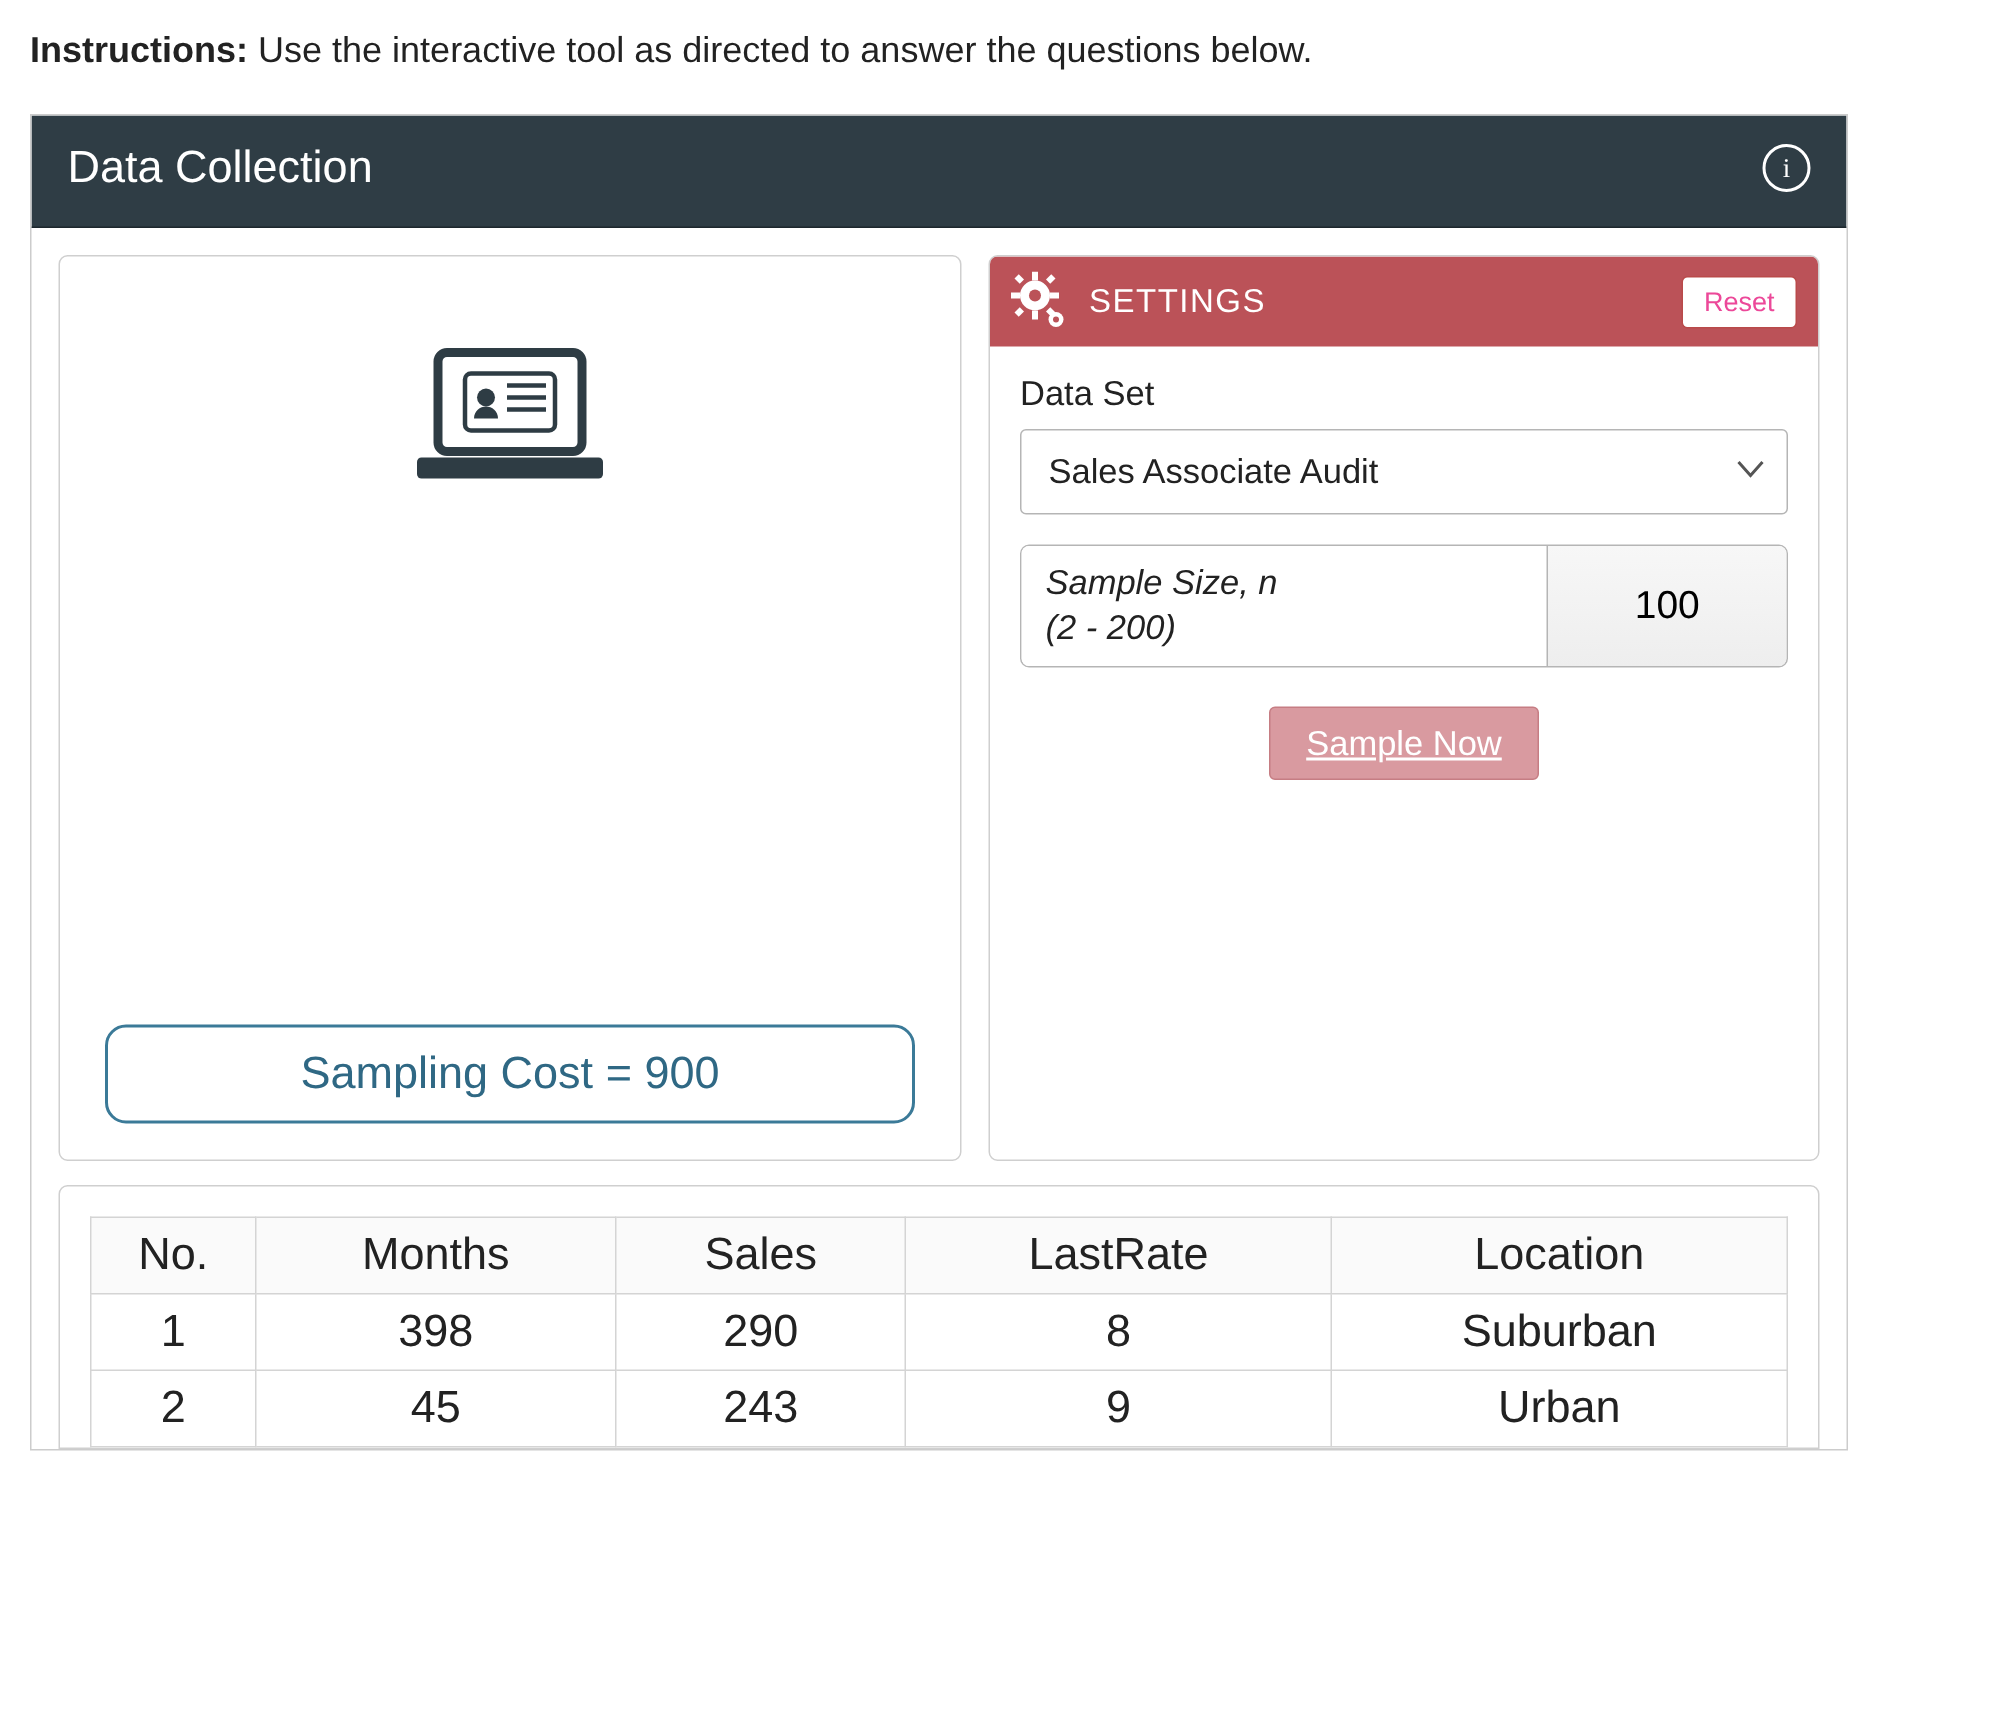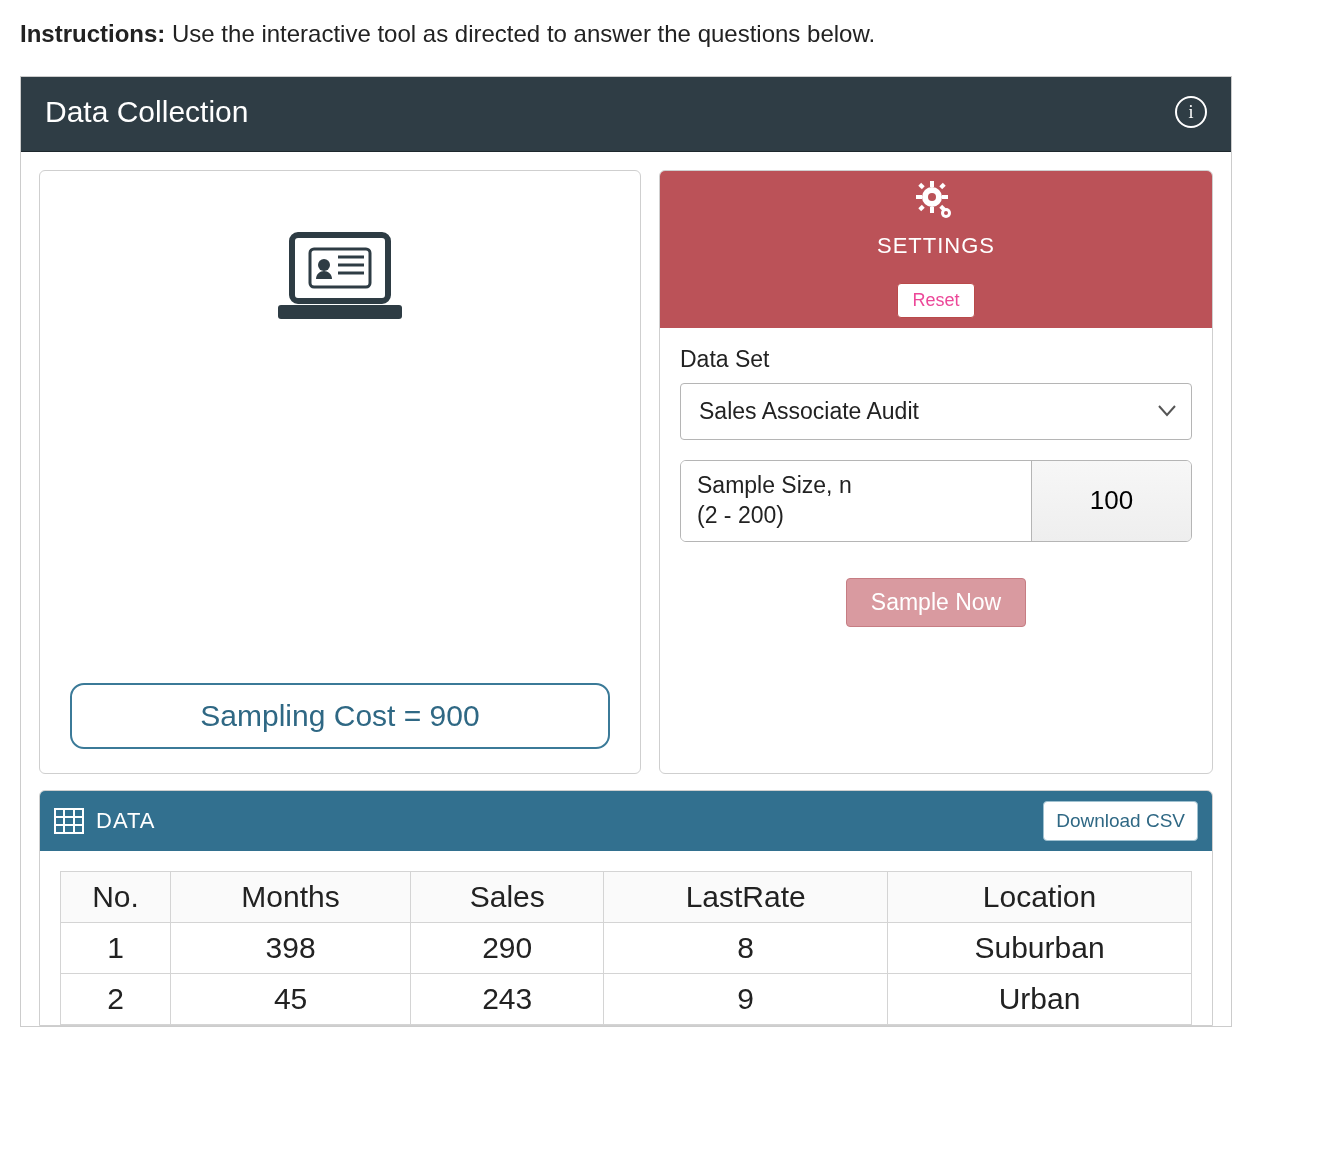--- a/index.html
+++ b/index.html
@@ -64,21 +64,21 @@
   .panel-settings { flex: 1; min-height: 604px; }
 
   .panel-header {
     display: flex;
     align-items: center;
     padding: 10px 14px;
     color: #fff;
     gap: 12px;
   }
   .panel-header.blue { background: #32708f; }
-  .panel-header.red  { background: #bb5258; flex-direction: column; }
+  .panel-header.red  { background: #bb5258; }
   .panel-header .hlabel {
     font-size: 22px;
     letter-spacing: 1px;
     font-weight: 400;
   }
   .panel-header .spacer { flex: 1; }
   .reset-btn {
     background: #fff;
     color: #ec4899;
     border: 1px solid #b94a4a;
@@ -148,41 +148,43 @@
     border: 1px solid #b5b5b5;
     border-radius: 6px;
     overflow: hidden;
   }
   .sample-size-label {
     flex: 1;
     padding: 10px 16px;
     font-size: 23px;
     line-height: 1.3;
     background: #fff;
+    font-style: italic;
   }
   .sample-size-input {
     width: 160px;
     border: none;
     border-left: 1px solid #b5b5b5;
     background: linear-gradient(#f7f7f7,#eee);
     font-size: 26px;
     text-align: center;
     outline: none;
   }
 
   .sample-now-btn {
     align-self: center;
     background: #d99aa0;
     color: #fff;
     border: 1px solid #c67d83;
     border-radius: 4px;
     font-size: 23px;
     padding: 10px 24px;
     cursor: pointer;
-    margin-top: 16px;
+    margin-top: 6px;
+    text-decoration: underline;
   }
 
   
   .data-panel {
     margin: 6px 18px 0 18px;
     border: 1px solid #cfcfcf;
     border-radius: 6px 6px 0 0;
     overflow: hidden;
   }
   .download-btn {
@@ -302,34 +304,20 @@
           </div>
           <input class="sample-size-input" value="100" style="">
         </div>
 
         <button class="sample-now-btn">Sample Now</button>
       </div>
     </div>
   </div>
 
   <div class="data-panel">
-    <div class="panel-header blue">
-      <span class="hicon grid">
-        <svg viewBox="0 0 30 26">
-          <rect x="1" y="1" width="28" height="24" fill="none" stroke="#fff" stroke-width="2"></rect>
-          <line x1="1" y1="9" x2="29" y2="9" stroke="#fff" stroke-width="2"></line>
-          <line x1="1" y1="17" x2="29" y2="17" stroke="#fff" stroke-width="2"></line>
-          <line x1="10" y1="1" x2="10" y2="25" stroke="#fff" stroke-width="2"></line>
-          <line x1="20" y1="1" x2="20" y2="25" stroke="#fff" stroke-width="2"></line>
-        </svg>
-      </span>
-      <span class="hlabel">DATA</span>
-      <span class="spacer"></span>
-      <button class="download-btn">Download CSV</button>
-    </div>
     <div class="data-body">
       <table class="data-table">
         <thead>
           <tr>
             <th>No.</th>
             <th>Months</th>
             <th>Sales</th>
             <th>LastRate</th>
             <th>Location</th>
           </tr>

